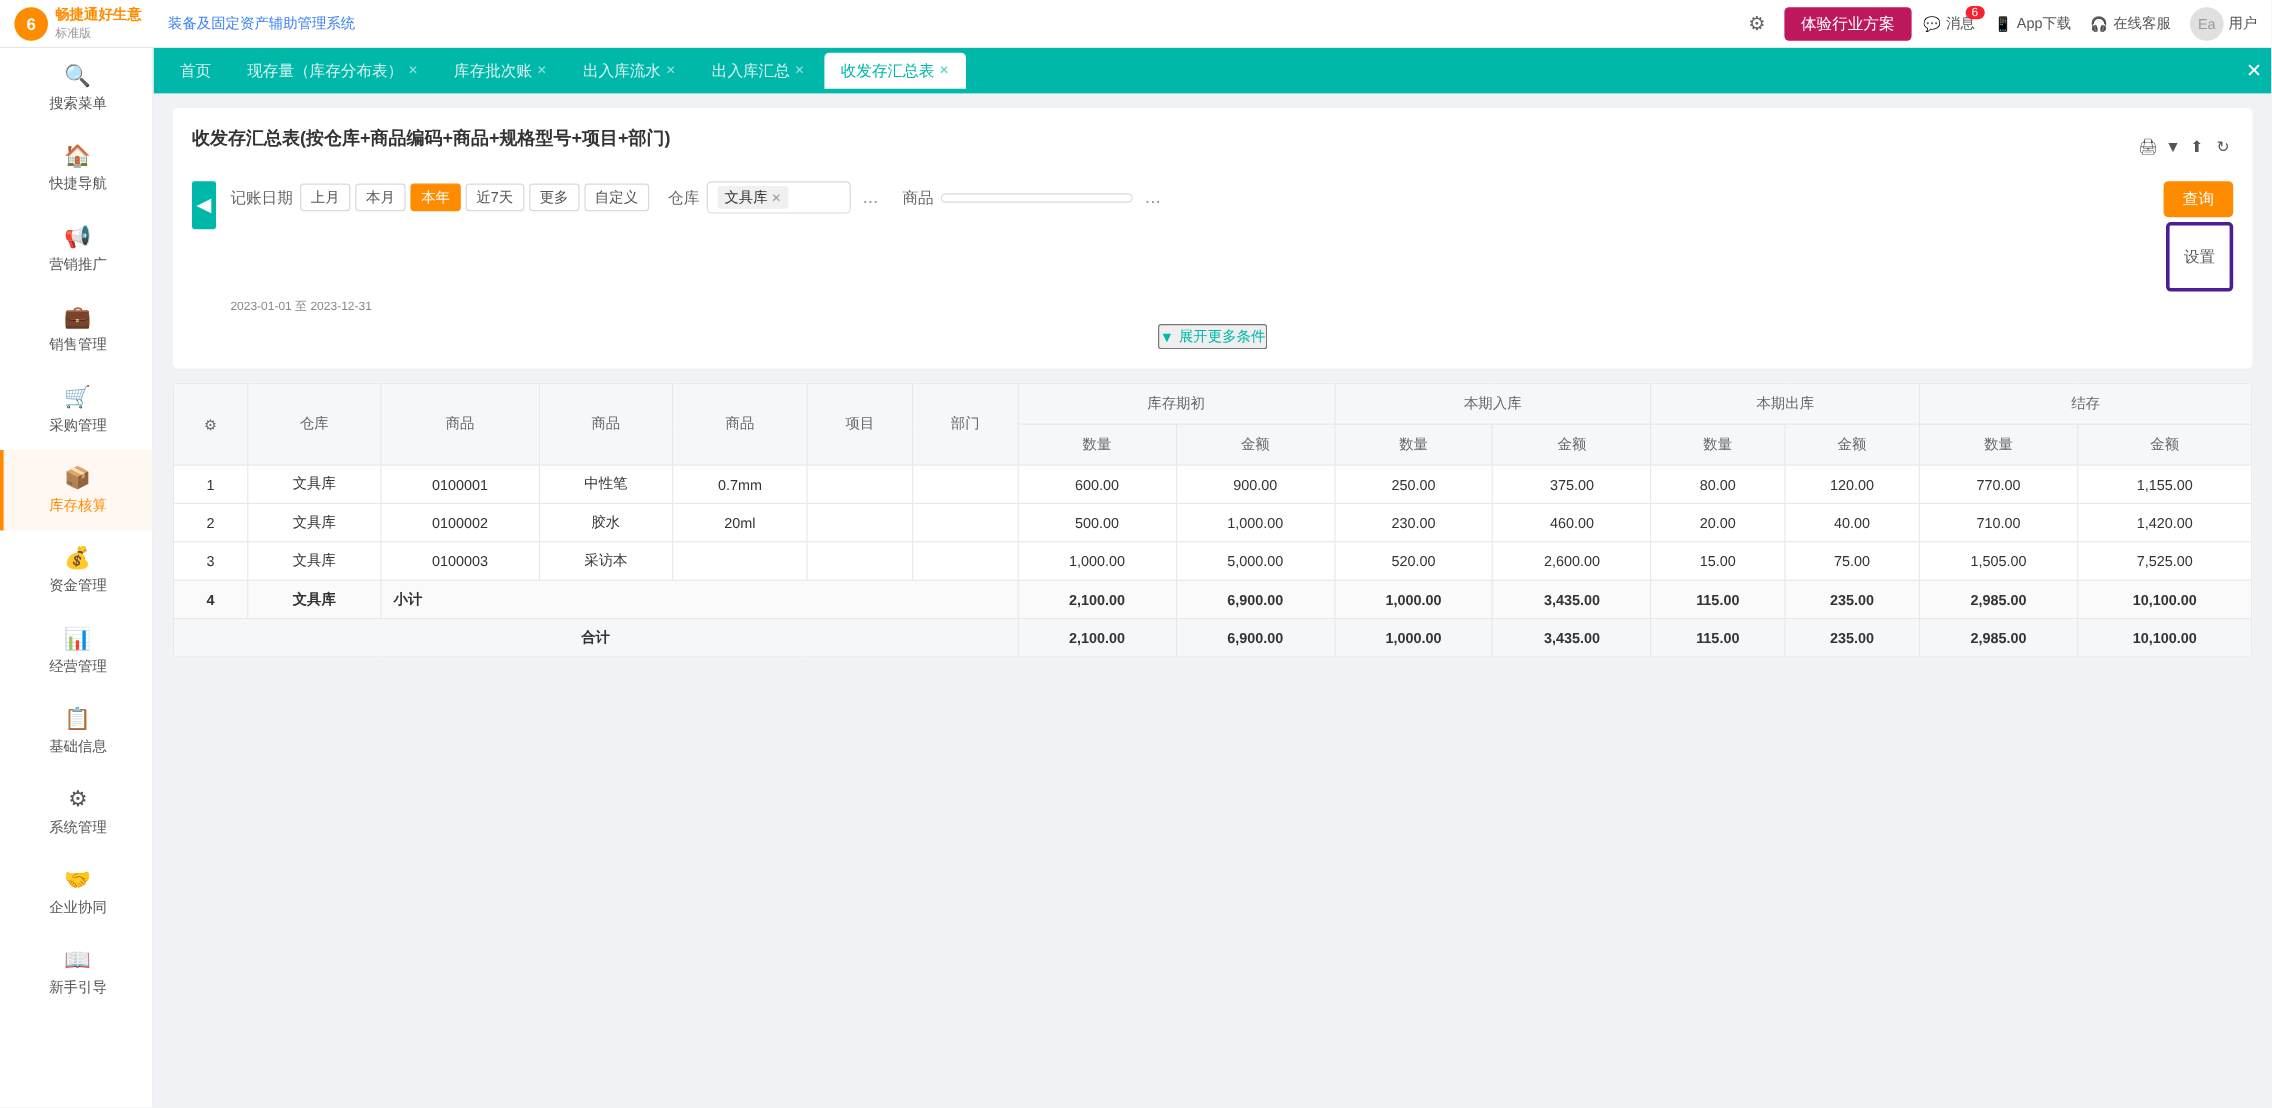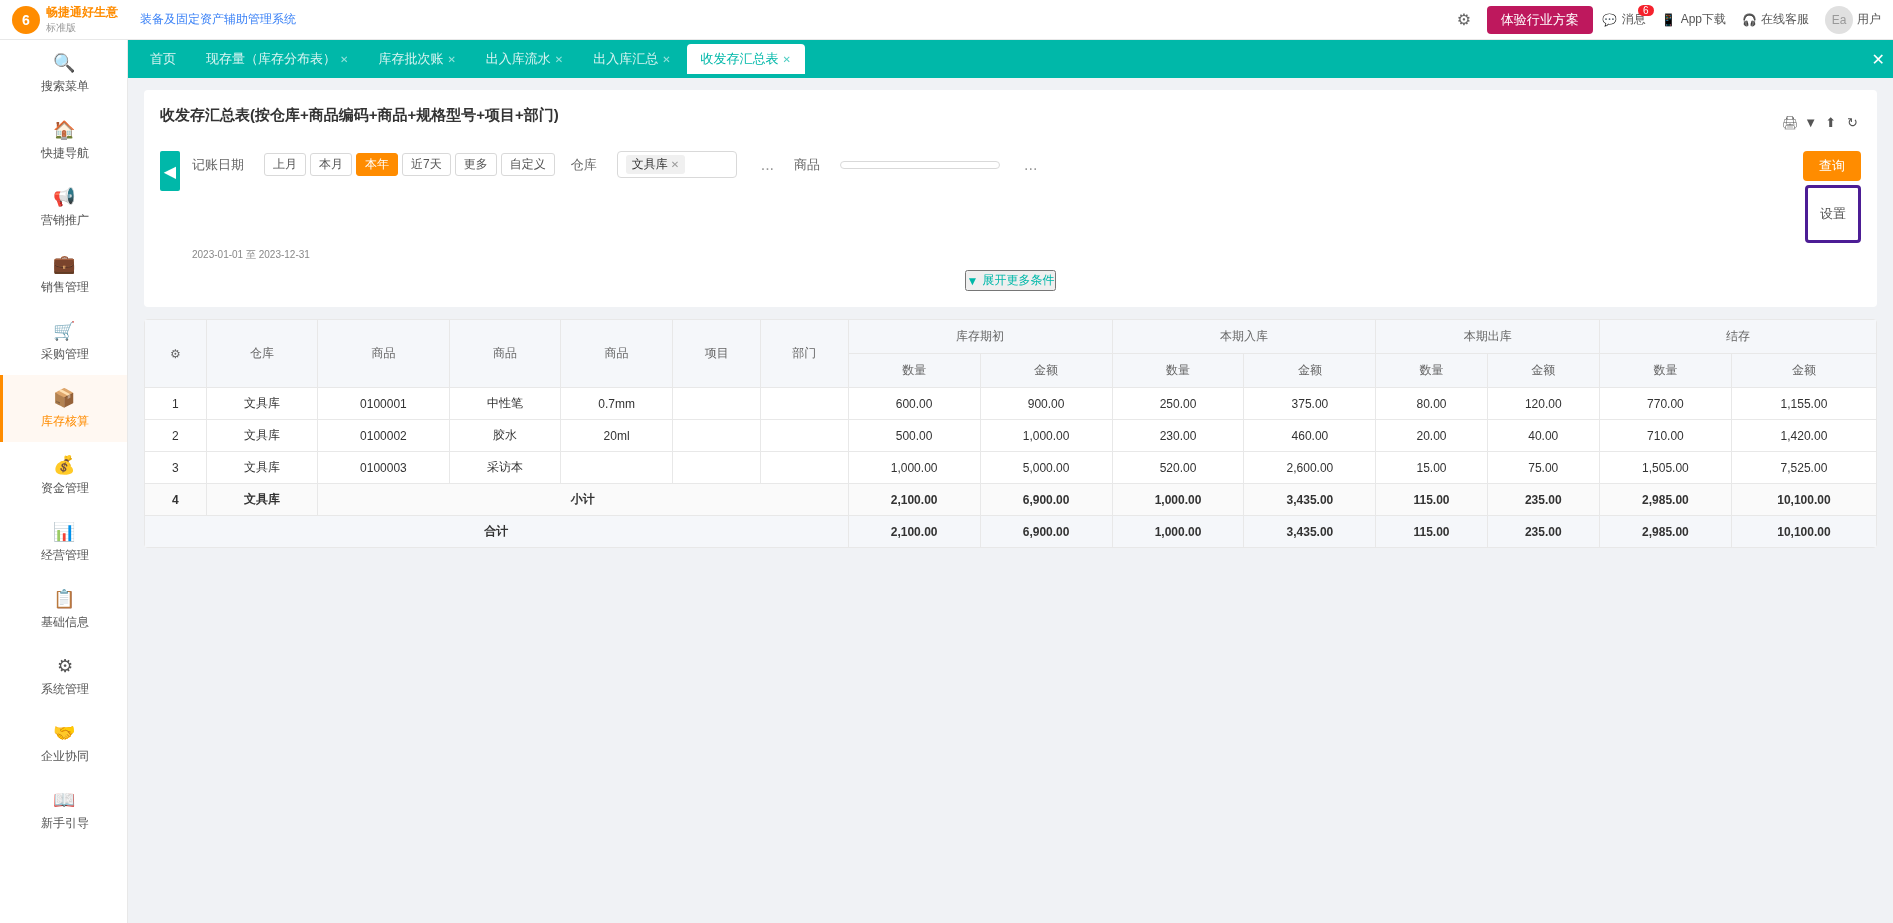--- a/index.html
+++ b/index.html
@@ -58,21 +58,21 @@
     .underline { color: #333; }
     .total-row { background: #f5f7fa; font-weight: bold; }
 
     
     .collapse-arrow { background: #00b8a9; color: #fff; border: none; border-radius: 2px; width: 20px; height: 40px; cursor: pointer; font-size: 16px; flex-shrink: 0; align-self: stretch; display: flex; align-items: center; justify-content: center; }
 
     .page-header { display: flex; align-items: center; justify-content: space-between; margin-bottom: 12px; }
     .page-header-actions { display: flex; align-items: center; gap: 8px; }
     .filter-main-row { display: flex; align-items: flex-start; gap: 12px; }
     .filter-fields { flex: 1; display: flex; align-items: center; gap: 16px; flex-wrap: wrap; }
-    .filter-field { display: flex; align-items: center; gap: 20px; }
+    .filter-field { display: flex; align-items: center; gap: 6px; }
     .search-actions { display: flex; flex-direction: column; gap: 4px; align-items: flex-end; }
     .expand-row { display: flex; align-items: center; justify-content: center; margin-top: 8px; }
 
     .table-card { background: #fff; border-radius: 4px; overflow: hidden; }
   </style>
 </head>
 <body>
 
 <div class="app-wrapper">
 
@@ -346,21 +346,21 @@
     <td><span class="underline" style="cursor:pointer;">520.00</span></td>
     <td>2,600.00</td>
     <td><span class="underline" style="cursor:pointer;">15.00</span></td>
     <td>75.00</td>
     <td>1,505.00</td>
     <td>7,525.00</td>
   </tr>
                 <tr class="sub-total">
   <td><strong>4</strong></td>
   <td><strong>文具库</strong></td>
-  <td colspan="5" style="text-align:center;font-weight:bold;">小计</td>
+  <td colspan="5" style="text-align:left;font-weight:bold;">小计</td>
   <td><strong>2,100.00</strong></td>
   <td><strong>6,900.00</strong></td>
   <td><span class="underline" style="cursor:pointer;font-weight:bold;">1,000.00</span></td>
   <td><strong>3,435.00</strong></td>
   <td><span class="underline" style="cursor:pointer;font-weight:bold;">115.00</span></td>
   <td><strong>235.00</strong></td>
   <td><strong>2,985.00</strong></td>
   <td><strong>10,100.00</strong></td>
 </tr>
               </tbody>

